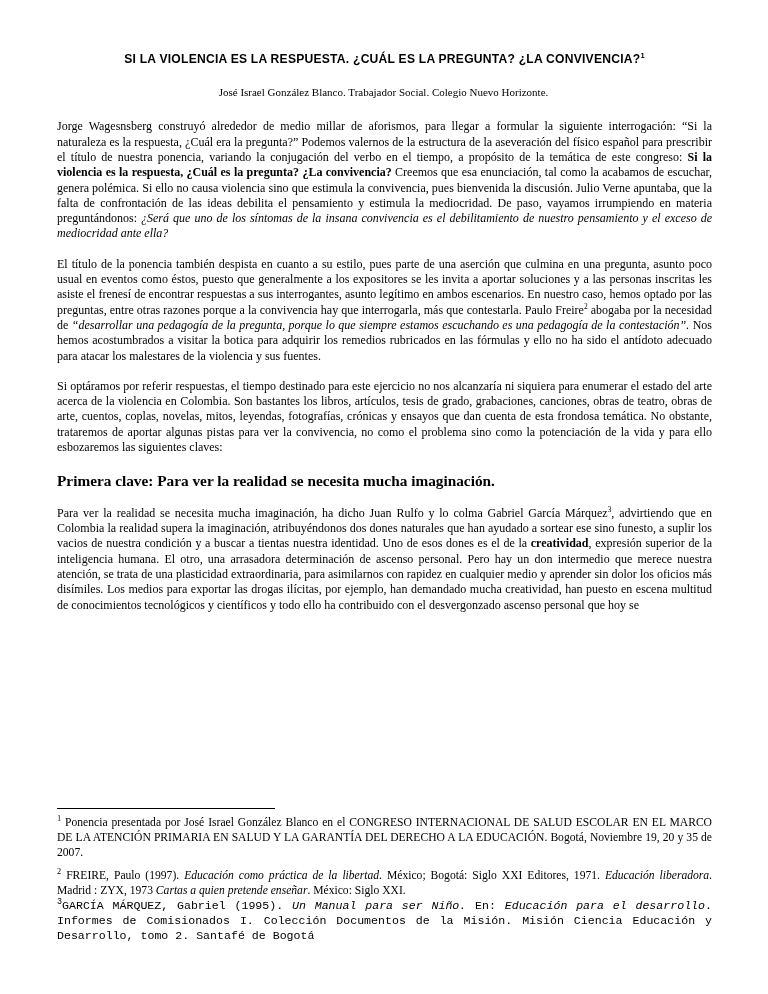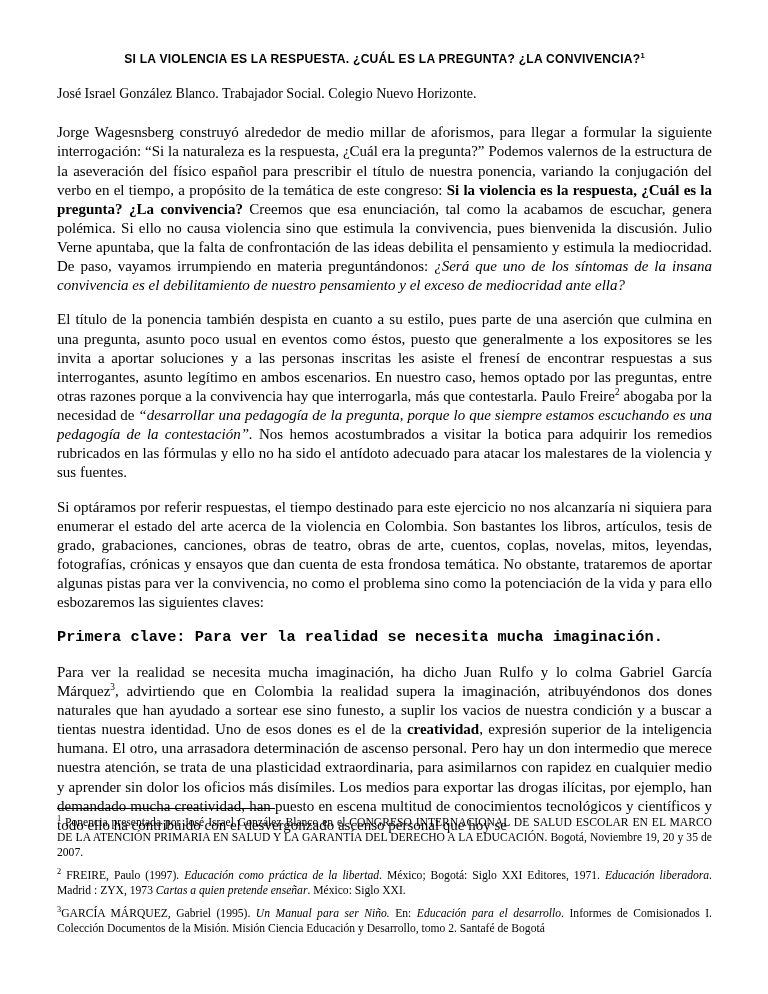--- a/index.html
+++ b/index.html
@@ -31,44 +31,43 @@
   .doc-title {
     font-family: "Liberation Sans", "DejaVu Sans", sans-serif;
     font-weight: bold;
     font-size: 12.1px;
     text-align: center;
     letter-spacing: 0.02em;
     line-height: 1.25;
     margin: 0 0 0 0;
   }
   .byline {
-    font-size: 14px;
-    text-align: left;
+    font-size: 11px;
+    text-align: center;
     line-height: 1.3;
     margin: 18px 0 0 0;
     padding-right: 2px;
   }
   p.body-par {
-    font-size: 15px;
+    font-size: 12px;
     line-height: 1.275;
     text-align: justify;
     text-justify: inter-word;
     margin: 15px 0 0 0;
     hyphens: none;
   }
   p.body-par.first {
     margin-top: 20px;
   }
   p.clave {
     font-size: 15.3px;
     line-height: 1.275;
     text-align: left;
     font-weight: bold;
     margin: 16px 0 0 0;
-    font-family: Liberation Mono, monospace;
   }
   b, strong { font-weight: bold; }
   i, em { font-style: italic; }
   sup {
     font-size: 0.62em;
     vertical-align: super;
     line-height: 0;
   }
   .title-sup {
     font-size: 0.62em;
@@ -90,21 +89,21 @@
     padding: 0;
   }
   p.footnote {
     font-size: 11.6px;
     line-height: 1.3;
     text-align: justify;
     text-justify: inter-word;
     margin: 0;
   }
   p.footnote.fn2 { margin-top: 8px; }
-  p.footnote.fn3 { margin-top: 8px; }
+  p.footnote.fn3 { margin-top: 0px; font-family: Liberation Mono, monospace; }
   .fn-marker {
     font-size: 0.72em;
     vertical-align: super;
     line-height: 0;
   }
 </style>
 </head>
 <body>
 
 <div class="page">

